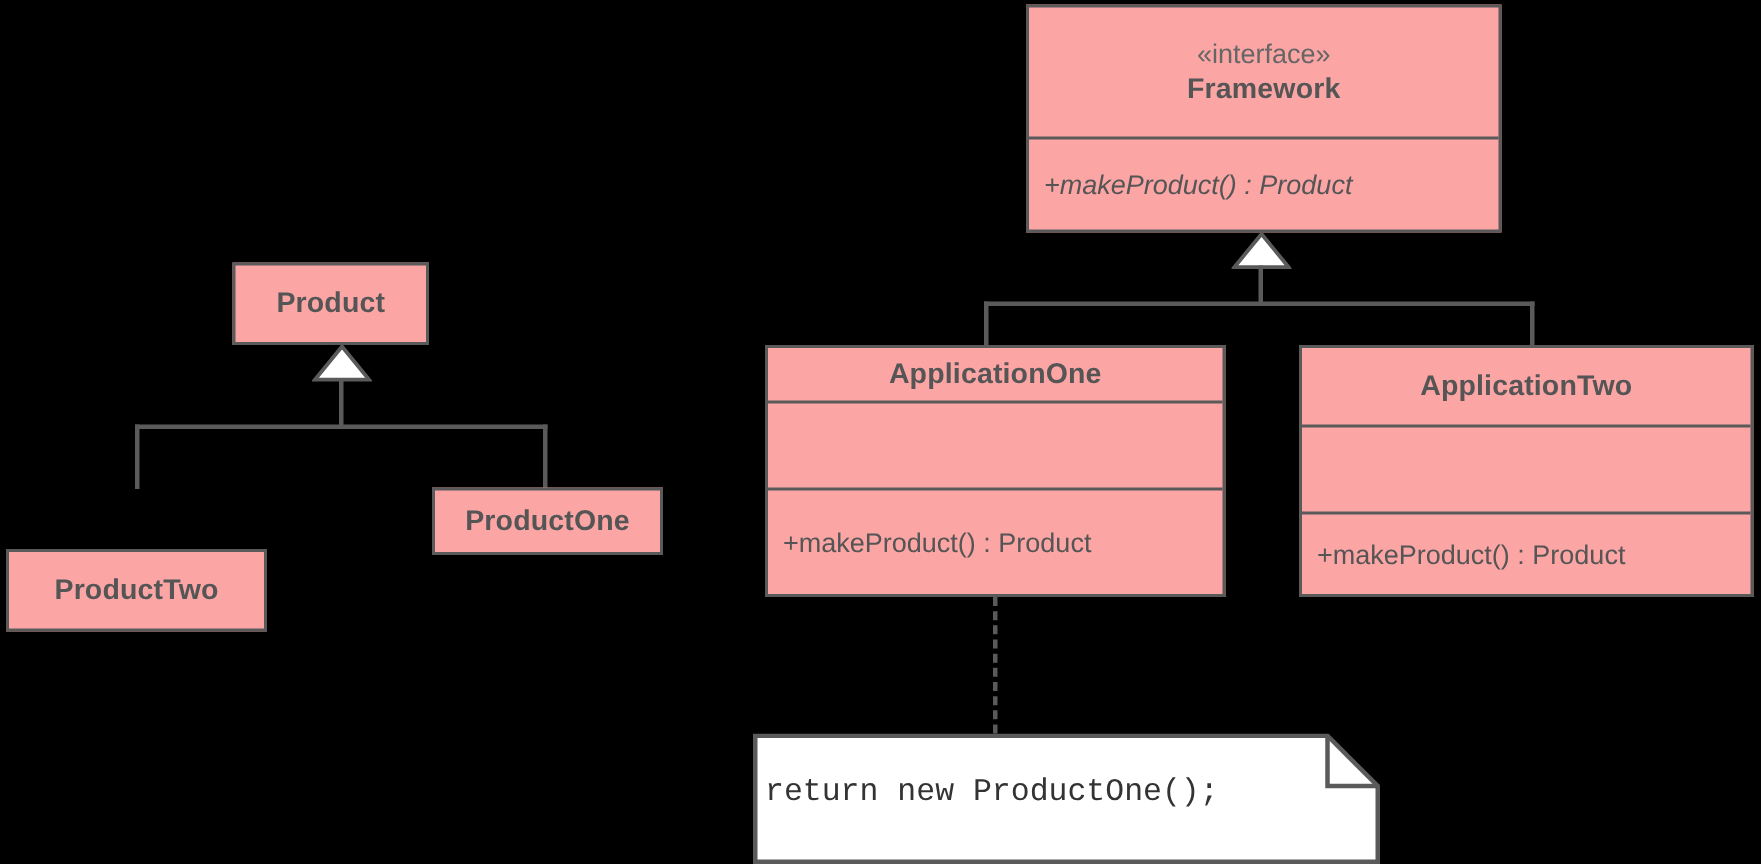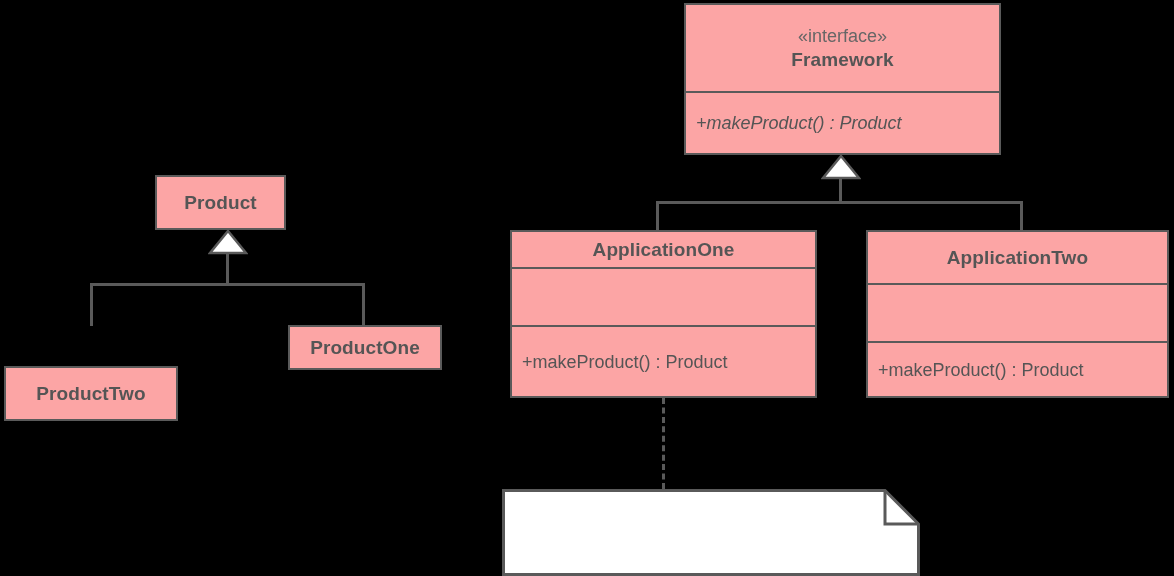--- a/index.html
+++ b/index.html
@@ -187,15 +187,16 @@
     </div>
   </div>
 
   <div class="line-dashed" style="left:662px; top:398px; height:91px;"></div>
 
   <div class="note" style="left:502px; top:489px; width:418px; height:87px;">
     <svg width="418" height="87" viewBox="0 0 418 87">
       <path d="M 1.5,1.5 L 383,1.5 L 416.5,35 L 416.5,85.5 L 1.5,85.5 Z" fill="#ffffff" stroke="#5a5a5a" stroke-width="3" stroke-linejoin="miter"></path>
       <path d="M 383,1.5 L 383,35 L 416.5,35" fill="none" stroke="#5a5a5a" stroke-width="3" stroke-linejoin="miter"></path>
     </svg>
+    <div class="note-text" style="left:8px; top:28px;">return new ProductOne();</div>
   </div>
 
 </div>
 
 </body></html>

